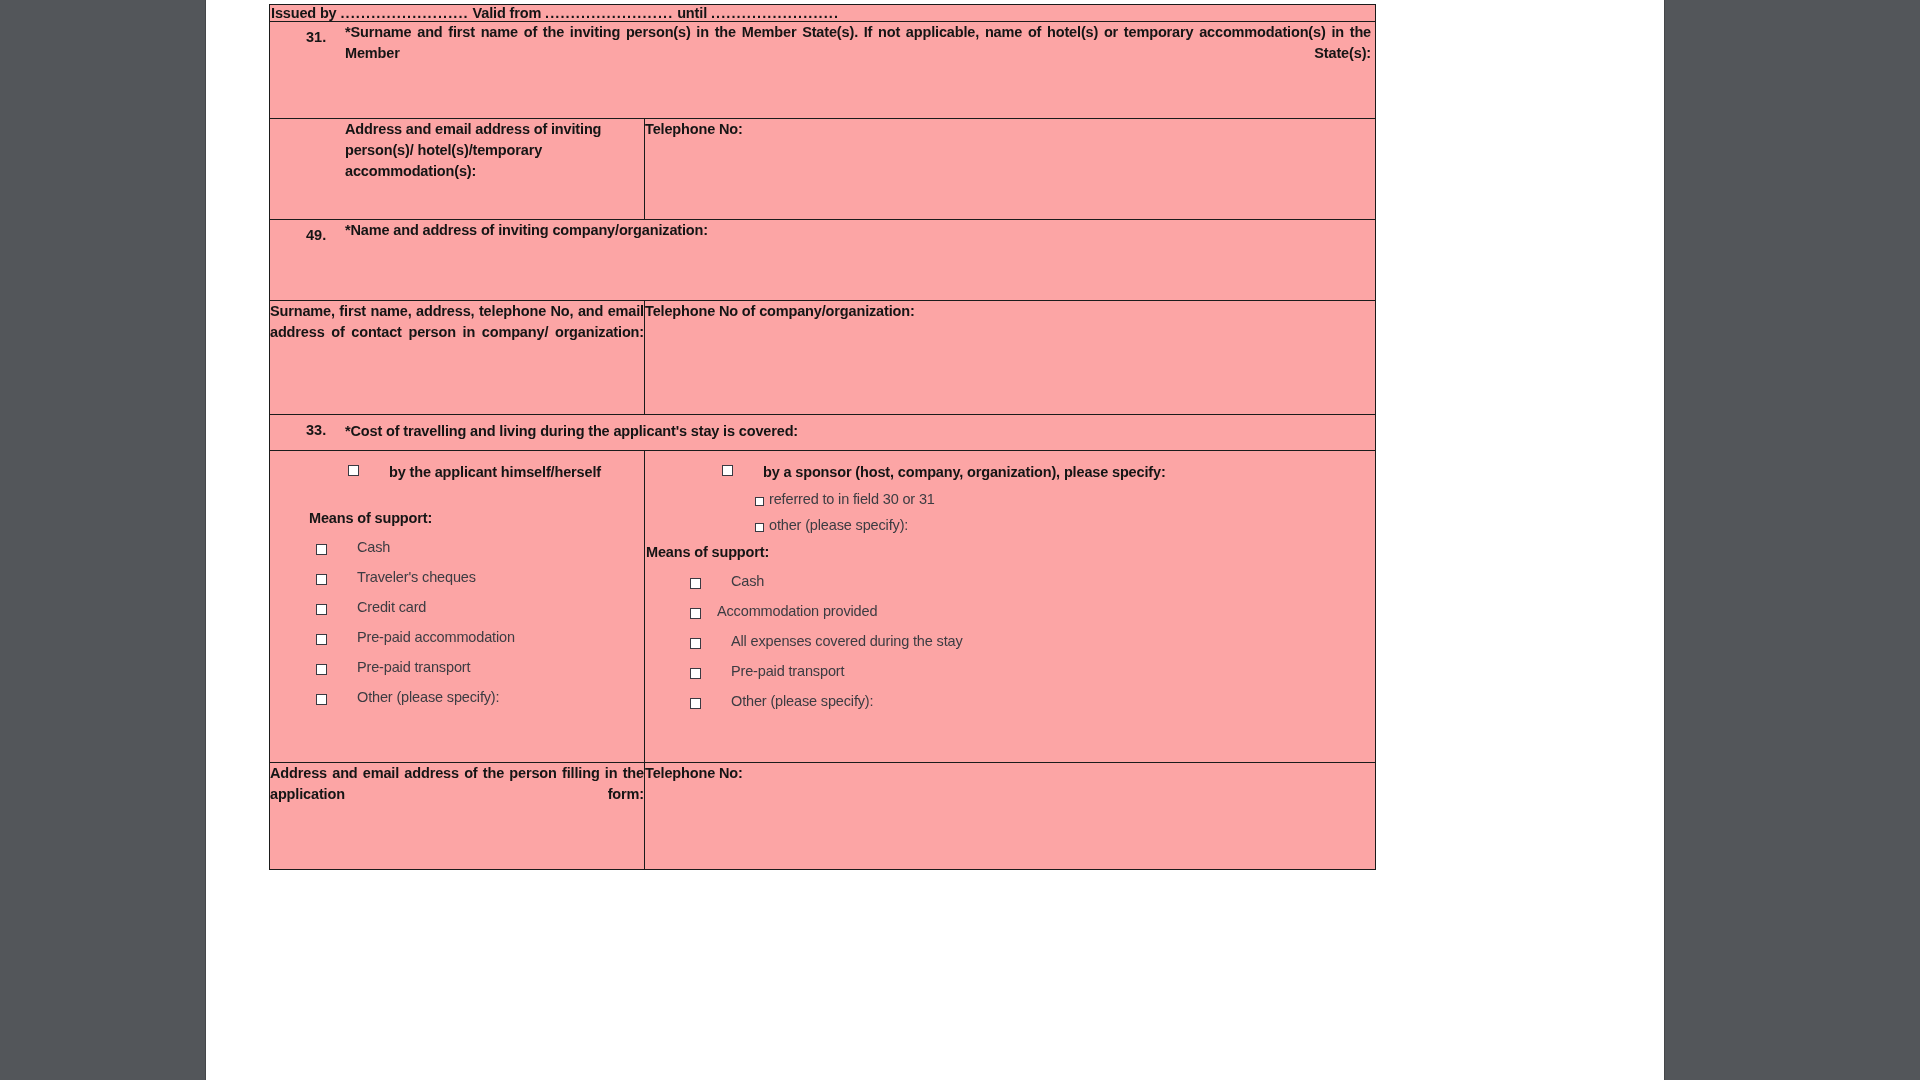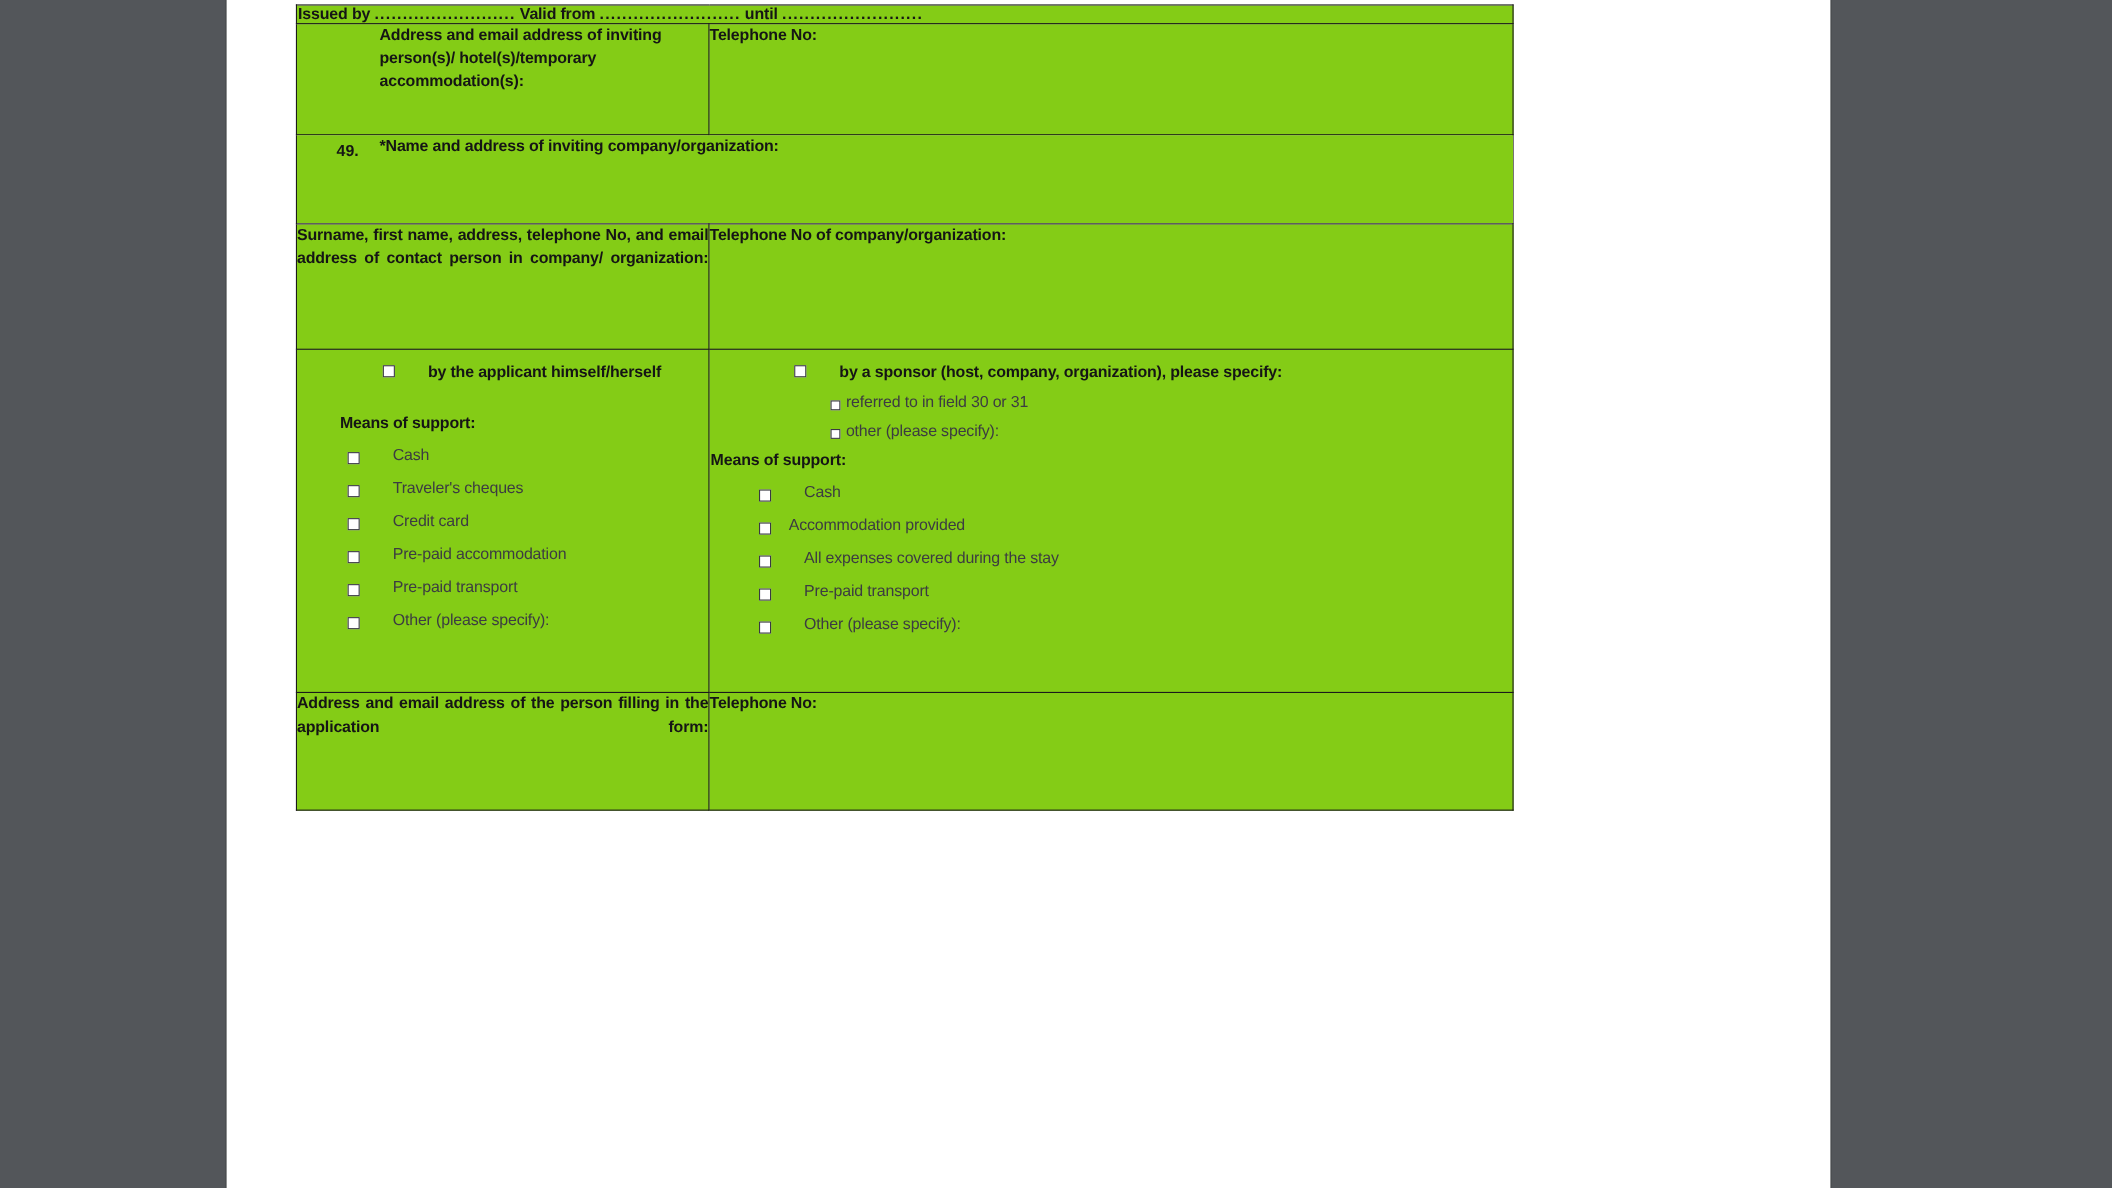--- a/index.html
+++ b/index.html
@@ -45,21 +45,21 @@
     left: 63px;
     top: 4px;
     width: 1106px;
     border-collapse: collapse;
     table-layout: fixed;
   }
   #form-table td {
     border: 1.6px solid #1b1b1b;
     vertical-align: top;
     padding: 0;
-    background: #84cc16;
+    background: #fca5a5;
   }
 
   
   .bold {
     font-weight: bold;
     color: #151515;
     font-size: 14.5px;
     line-height: 1.45;
     letter-spacing: -0.15px;
   }
@@ -171,20 +171,26 @@
               <span>Issued by</span>
               <span class="dots">.........................</span>
               <span>Valid from</span>
               <span class="dots">.........................</span>
               <span>until</span>
               <span class="dots">.........................</span>
             </div>
           </td>
         </tr>
 
+        <tr>
+          <td colspan="2" class="numbered" style="height:96px">
+            <span class="num">31.</span>
+            <div class="numbered-body bold just">*Surname and first name of the inviting person(s) in the Member State(s). If not applicable, name of hotel(s) or temporary accommodation(s) in the Member State(s):</div>
+          </td>
+        </tr>
 
         <tr>
           <td class="labelcell" style="height:100px;padding-left:75px">
             <div class="bold">Address and email address of inviting person(s)/ hotel(s)/temporary accommodation(s):</div>
           </td>
           <td class="labelcell">
             <div class="bold">Telephone No:</div>
           </td>
         </tr>
 
@@ -197,20 +203,26 @@
 
         <tr>
           <td class="labelcell" style="height:113px">
             <div class="bold just">Surname, first name, address, telephone No, and email address of contact person in company/ organization:</div>
           </td>
           <td class="labelcell">
             <div class="bold">Telephone No of company/organization:</div>
           </td>
         </tr>
 
+        <tr>
+          <td colspan="2" class="numbered" style="height:24px;padding-top:6px;padding-bottom:5px">
+            <span class="num">33.</span>
+            <div class="numbered-body bold">*Cost of travelling and living during the applicant's stay is covered:</div>
+          </td>
+        </tr>
 
         <tr>
 
           <td style="height:292px;padding:11px 8px 8px 0">
 
             <div class="opt-head" style="margin-left:46px">
               <span class="cb"></span>
               <span class="bold" style="margin-left:30px">by the applicant himself/herself</span>
             </div>
 

